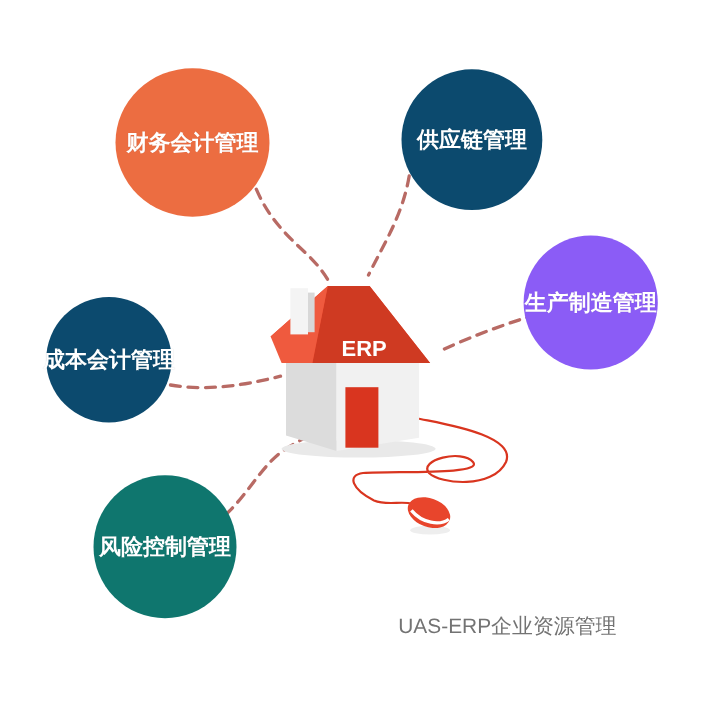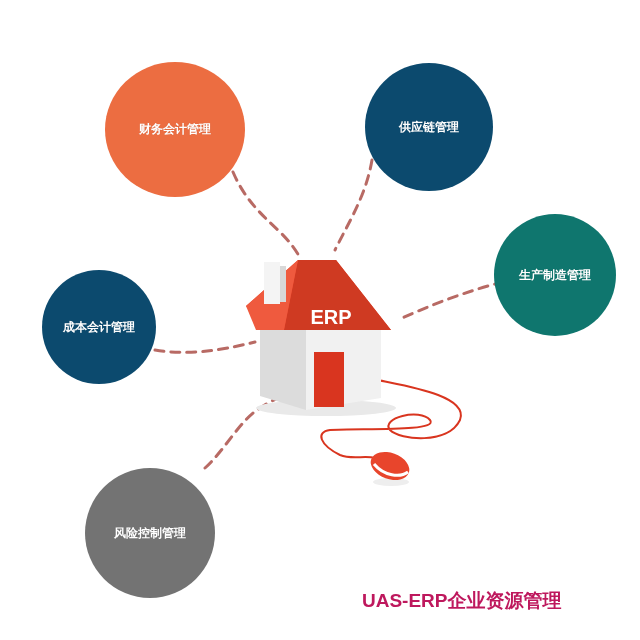--- a/index.html
+++ b/index.html
@@ -1,25 +1,25 @@
 <!DOCTYPE html>
 <html><head>
 <meta charset="utf-8">
 <style>
   html, body { margin: 0; padding: 0; background: #ffffff; }
   body { width: 640px; height: 640px; position: relative; overflow: hidden;
          font-family: "DejaVu Sans", "Liberation Sans", sans-serif; }
   .stage { position: absolute; left: 0; top: 0; width: 640px; height: 640px; }
   svg.lines { position: absolute; left: 0; top: 0; width: 640px; height: 640px; }
   .node { position: absolute; border-radius: 50%; display: flex; align-items: center;
-          justify-content: center; color: #ffffff; font-weight: bold; font-size: 12px;
+          justify-content: center; color: #ffffff; font-weight: bold; font-size: 20px;
           letter-spacing: 0px; white-space: nowrap; }
   .node span { text-shadow: 0 0 1px rgba(0,0,0,0.15); }
-  .footer { position: absolute; left: 362px; top: 588px; font-size: 19px; font-weight: bold;
-            color: #be185d; font-family: "Liberation Sans", "DejaVu Sans", sans-serif; }
+  .footer { position: absolute; left: 362px; top: 556px; font-size: 19px; font-weight: normal;
+            color: #737373; font-family: "Liberation Sans", "DejaVu Sans", sans-serif; }
 </style>
 </head>
 <body>
 
 <div class="stage">
 
   <svg class="lines" viewBox="0 0 640 640">
     <g fill="none" stroke="#b86a64" stroke-width="3" stroke-dasharray="9 7" stroke-linecap="round">
       <path d="M233 172 C 245 200, 262 215, 280 232 C 290 242, 296 250, 300 258"></path>
       <path d="M372 160 C 366 195, 350 220, 335 250"></path>
@@ -49,24 +49,24 @@
     <ellipse cx="24" cy="18" rx="20" ry="13" fill="#e8452c" transform="rotate(20 24 18)"></ellipse>
     <path d="M8 16 C 18 28, 34 30, 42 24" stroke="#ffffff" stroke-width="3" fill="none"></path>
   </svg>
 
   <div class="node" style="left:105px;top:62px;width:140px;height:135px;background:#ec6d41;">
     <span>财务会计管理</span>
   </div>
   <div class="node" style="left:365px;top:63px;width:128px;height:128px;background:#0c4a6e;">
     <span>供应链管理</span>
   </div>
-  <div class="node" style="left:494px;top:214px;width:122px;height:122px;background:#0f766e;">
+  <div class="node" style="left:476px;top:214px;width:122px;height:122px;background:#8b5cf6;">
     <span>生产制造管理</span>
   </div>
   <div class="node" style="left:42px;top:270px;width:114px;height:114px;background:#0c4a6e;">
     <span>成本会计管理</span>
   </div>
-  <div class="node" style="left:85px;top:468px;width:130px;height:130px;background:#737373;">
+  <div class="node" style="left:85px;top:432px;width:130px;height:130px;background:#0f766e;">
     <span>风险控制管理</span>
   </div>
 
   <div class="footer">UAS-ERP企业资源管理</div>
 </div>
 
 </body></html>

